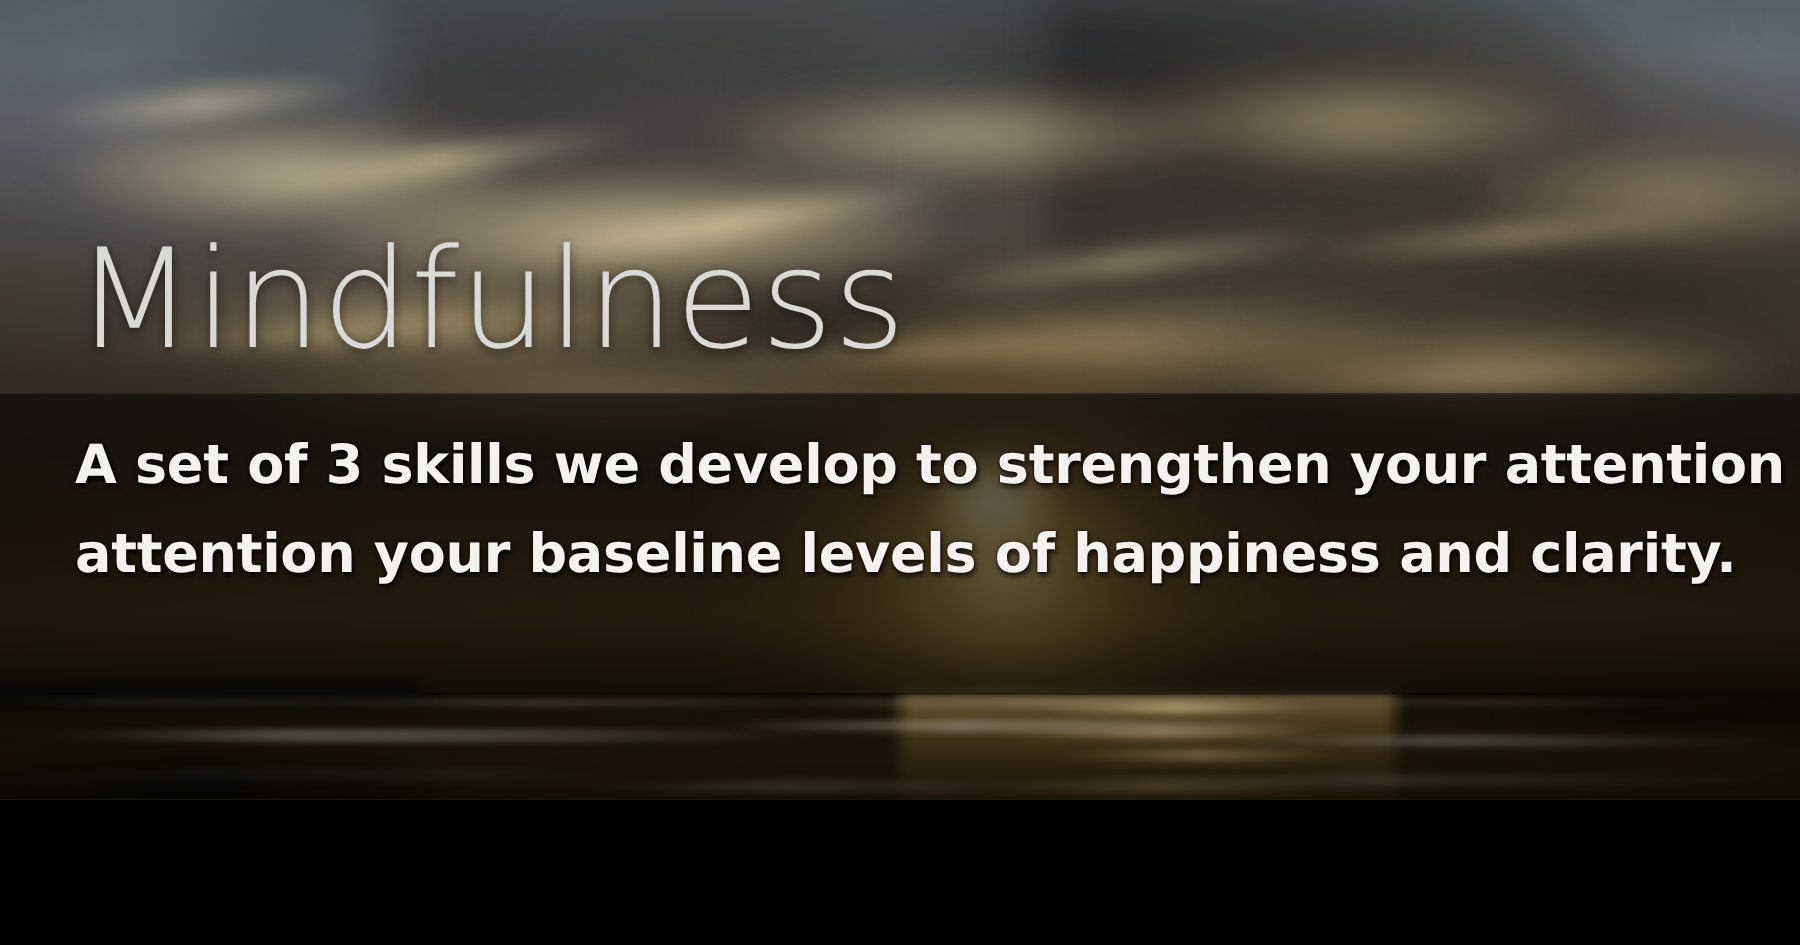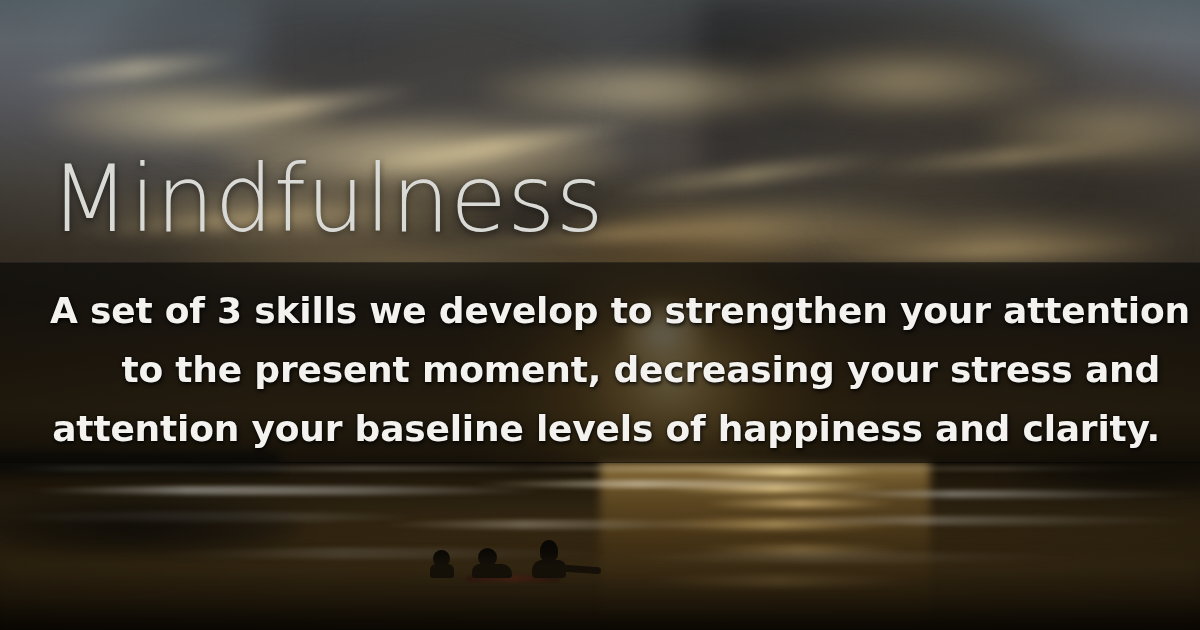--- a/index.html
+++ b/index.html
@@ -7,21 +7,21 @@
     padding: 0;
     background: #000;
   }
   body {
     font-family: "Liberation Sans", sans-serif;
   }
 
   .banner {
     position: relative;
     width: 1200px;
-    height: 630px;
+    height: 533px;
     overflow: hidden;
     background: #14532d;
   }
 
   
   .photo {
     position: absolute;
     inset: 0;
     overflow: hidden;
   }
@@ -321,21 +321,21 @@
     width: 1110px;
     margin: 0;
     font-family: "DejaVu Sans", sans-serif;
     font-weight: bold;
     font-size: 36px;
     line-height: 59px;
     letter-spacing: -0.2px;
     color: #f3f2ee;
     text-shadow: 1px 2px 4px rgba(0,0,0,0.85), 0 0 2px rgba(0,0,0,0.7);
   }
-  .body-copy .line { display: block; white-space: nowrap; text-align: right; }
+  .body-copy .line { display: block; white-space: nowrap; }
 </style>
 </head>
 <body>
 
 <div class="banner">
 
   <div class="photo">
 
     <div class="sky-base"></div>
 
@@ -412,17 +412,16 @@
   </div>
 
   <div class="text-band">
     <div class="band-topline"></div>
   </div>
 
   <h1 class="headline">Mindfulness</h1>
 
   <p class="body-copy">
     <span class="line">A set of 3 skills we develop to strengthen your attention</span>
-    <span class="line">to the present moment, decreasing your stress and</span>
     <span class="line">attention your baseline levels of happiness and clarity.</span>
   </p>
 
 </div>
 
 </body></html>

